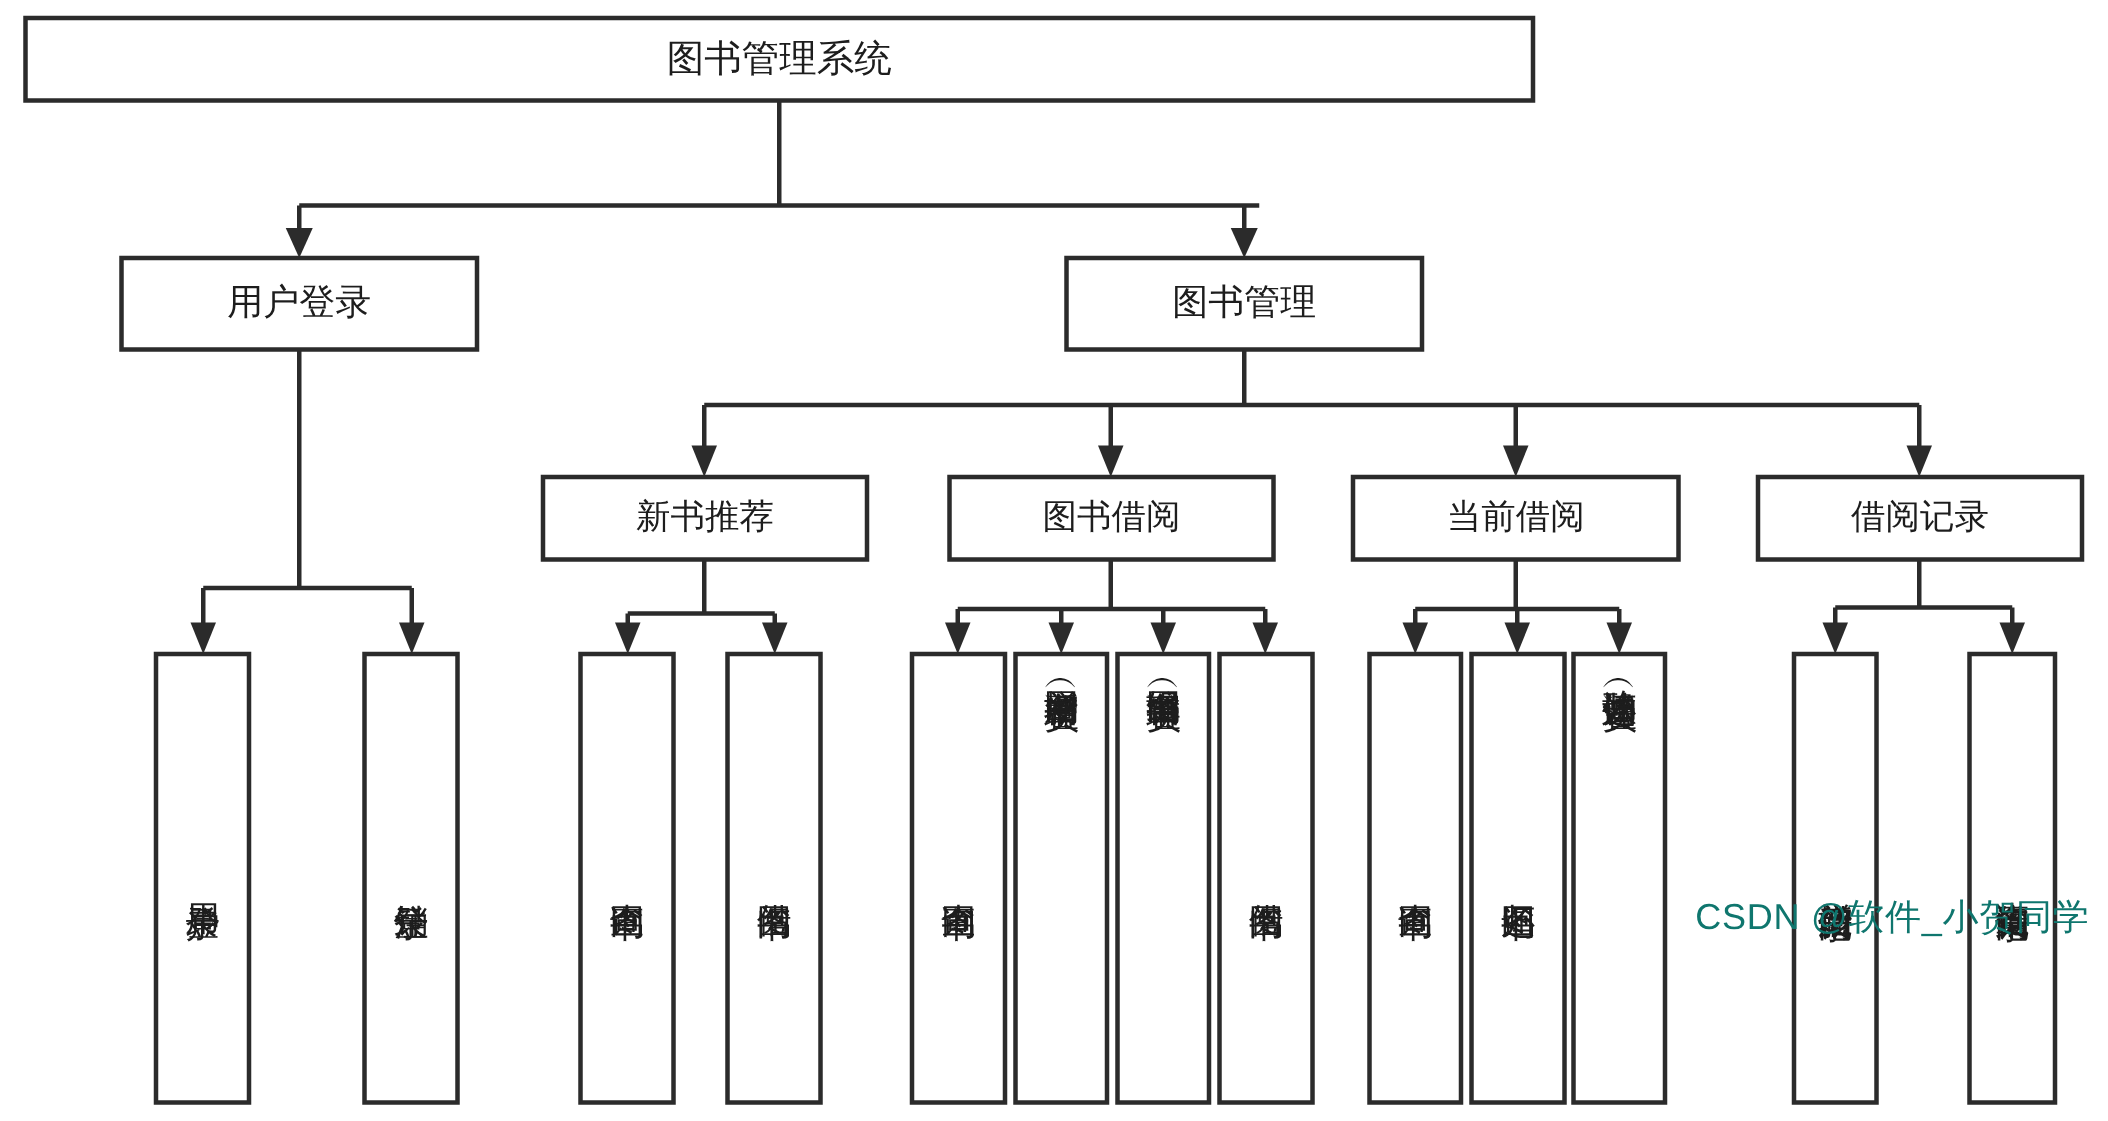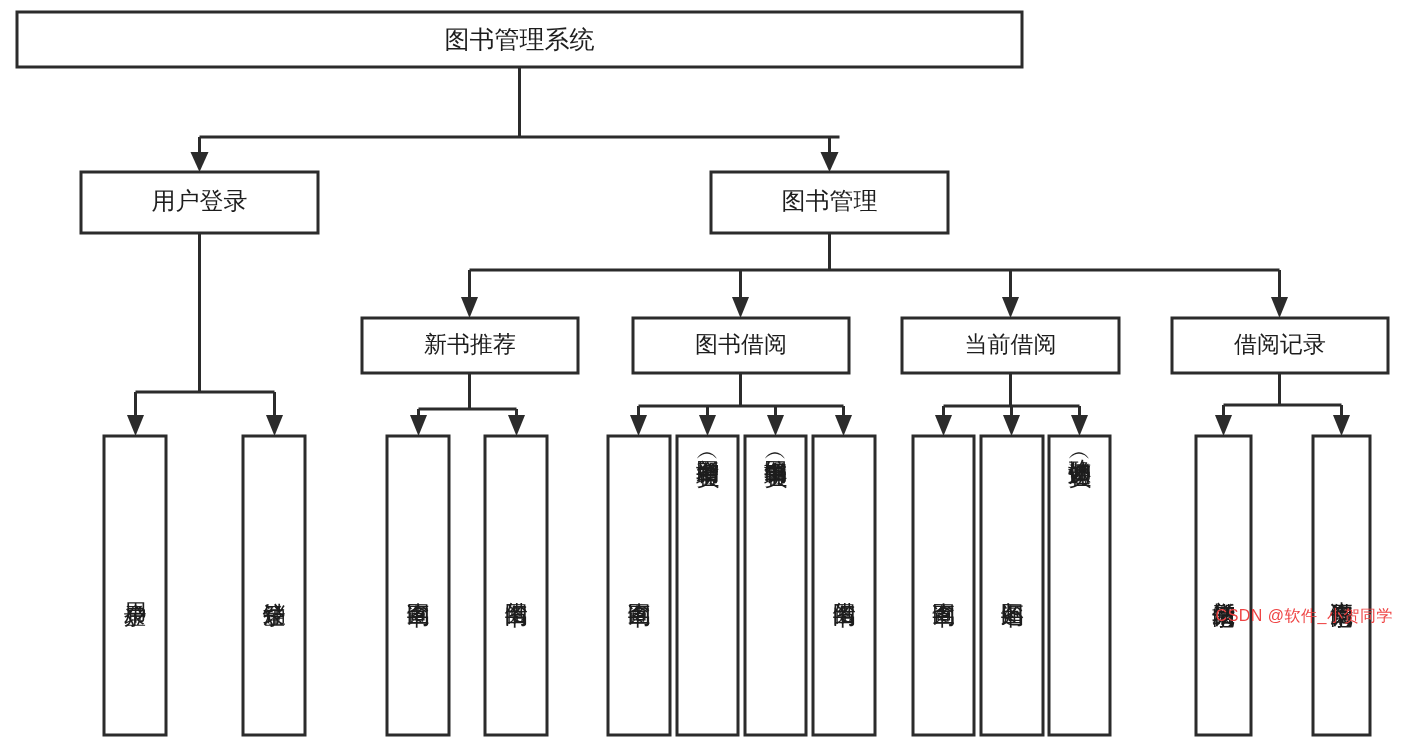--- a/index.html
+++ b/index.html
@@ -73,22 +73,22 @@
     color: #1d1d1d;
     letter-spacing: 1px;
     white-space: nowrap;
     text-align: center;
   }
   #watermark {
     position: absolute;
     right: 12px;
     bottom: 6px;
     font-family: "Liberation Sans", "DejaVu Sans", sans-serif;
-    font-size: 16px;
-    color: #ef4444;
+    font-size: 24px;
+    color: #0f766e;
     letter-spacing: 0.5px;
     white-space: nowrap;
     pointer-events: none;
   }
 </style>
 </head>
 <body>
 
 <div id="diagram-root">
 

